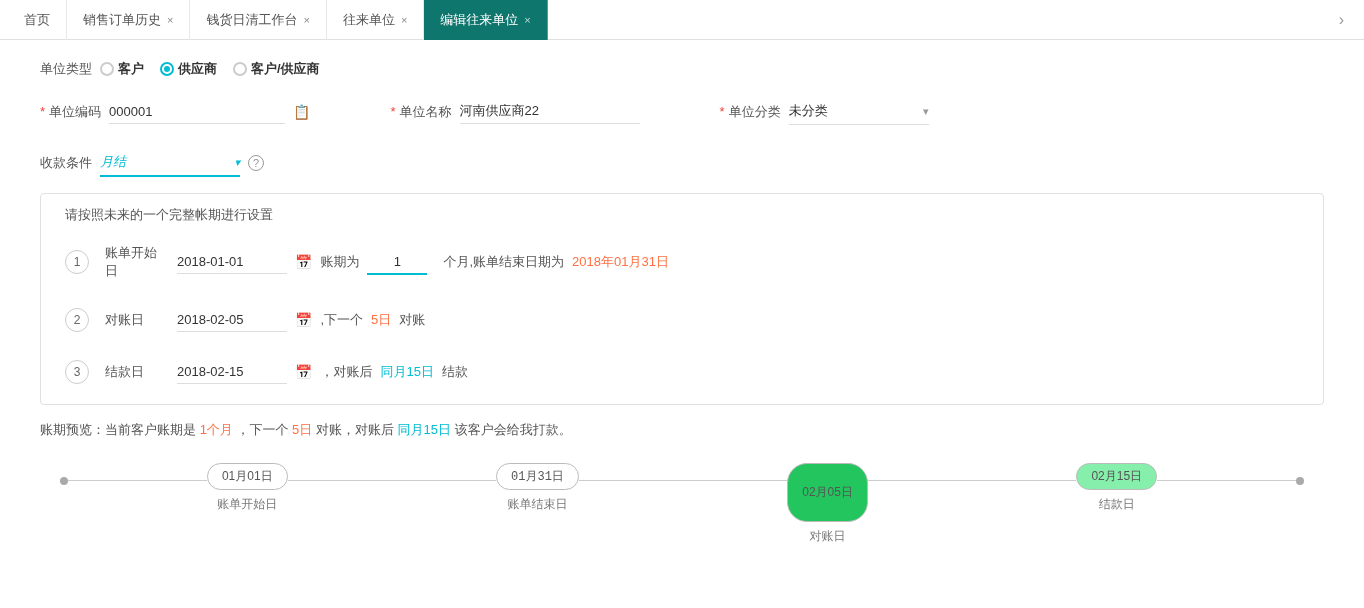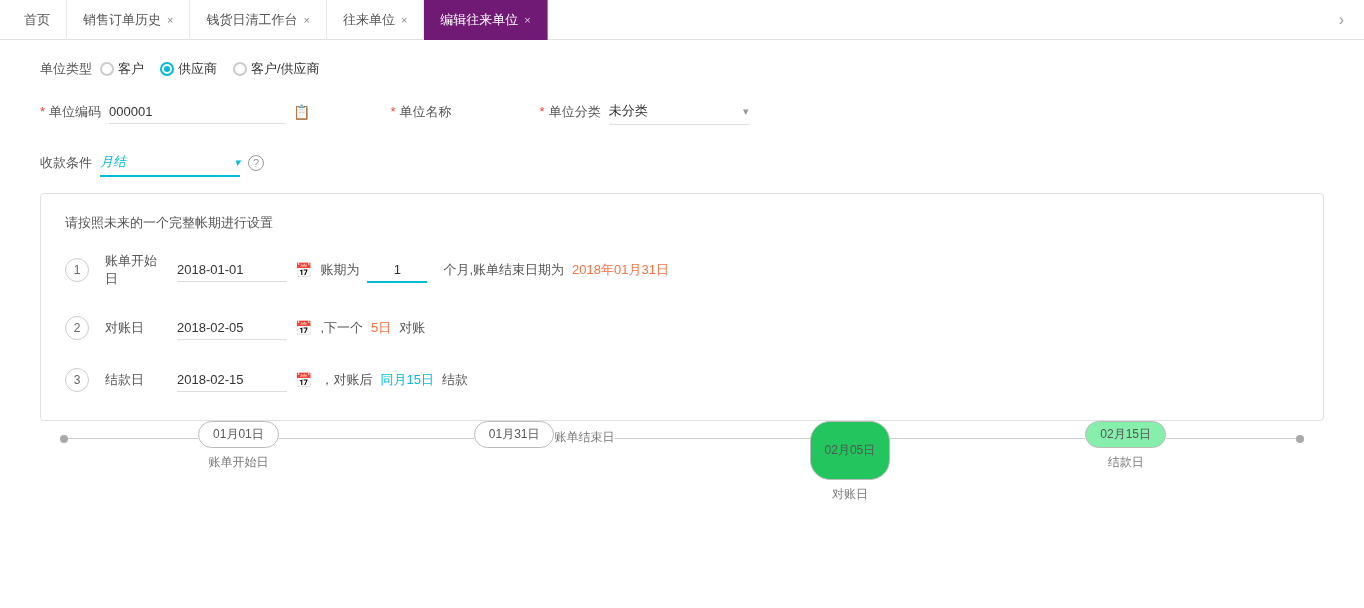--- a/index.html
+++ b/index.html
@@ -20,21 +20,21 @@
       padding: 8px 16px;
       height: 40px;
       cursor: pointer;
       font-size: 13px;
       color: #555;
       border-right: 1px solid #e8e8e8;
       gap: 6px;
       position: relative;
     }
     .tab.active {
-      background: #701a75;
+      background: #0f766e;
       color: #fff;
       border-right: 1px solid #00bcd4;
     }
     .tab .close-btn {
       font-size: 11px;
       cursor: pointer;
       opacity: 0.7;
     }
     .tab-more {
       margin-left: auto;
@@ -65,20 +65,21 @@
       white-space: nowrap;
     }
     .required-star {
       color: #f44336;
       margin-right: 4px;
     }
     .radio-group {
       display: flex;
       align-items: center;
       gap: 16px;
+      font-weight: bold;
     }
     .radio-item {
       display: flex;
       align-items: center;
       gap: 4px;
       cursor: pointer;
     }
     .radio-circle {
       width: 14px;
       height: 14px;
@@ -170,21 +171,21 @@
       color: #999;
       font-size: 11px;
       cursor: pointer;
       margin-left: 8px;
     }
 
     
     .settings-box {
       border: 1px solid #e0e0e0;
       border-radius: 4px;
-      padding: 20px 24px;
+      padding: 12px 24px;
       background: #fff;
     }
     .settings-title {
       font-size: 13px;
       color: #555;
       margin-bottom: 20px;
     }
 
     .settings-row {
       display: flex;
@@ -297,20 +298,21 @@
   <div class="form-row" style="gap:40px; margin-bottom:24px;">
     <div class="form-group">
       <span class="required-star">*</span>
       <span class="form-label">单位编码</span>
       <input class="form-input" type="text" value="000001" style="">
       <span class="calendar-icon">📋</span>
     </div>
     <div class="form-group">
       <span class="required-star">*</span>
       <span class="form-label">单位名称</span>
+      <input class="form-input" type="text" style="min-width: 180px;" value="河南供应商22">
     </div>
     <div class="form-group">
       <span class="required-star">*</span>
       <span class="form-label">单位分类</span>
       <div class="select-wrapper" style="min-width:140px;">
         <span class="select-value">未分类</span>
         <span class="select-arrow">▾</span>
       </div>
     </div>
   </div>
@@ -355,35 +357,44 @@
       <span class="row-label">结款日</span>
       <input class="date-input" type="text" value="2018-02-15" style="">
       <span class="calendar-icon">📅</span>
       <span class="row-desc">，对账后</span>
       <span class="row-desc highlight-teal">同月15日</span>
       <span class="row-desc">结款</span>
     </div>
 
   </div>
 
+  <div class="preview-text" style="margin-top:16px;">
+    <span>账期预览：当前客户账期是</span>
+    <span class="highlight-orange">1个月</span>
+    <span>，下一个</span>
+    <span class="highlight-orange">5日</span>
+    <span>对账，对账后</span>
+    <span class="highlight-teal">同月15日</span>
+    <span>该客户会给我打款。</span>
+  </div>
 
   <div style="display:flex; align-items:flex-start; width:100%; padding: 0 20px;">
 
     <div style="width:8px;height:8px;border-radius:50%;background:#aaa;margin-top:14px;flex-shrink:0;"></div>
 
     <div style="flex:1;height:1px;background:#ccc;margin-top:17px;"></div>
 
     <div style="display:flex;flex-direction:column;align-items:center;flex-shrink:0;">
       <div style="background:#fff;border:1px solid #bbb;border-radius:20px;padding:4px 14px;font-size:12px;color:#555;">01月01日</div>
       <div style="font-size:12px;color:#777;margin-top:6px;">账单开始日</div>
     </div>
 
     <div style="flex:1.5;height:1px;background:#ccc;margin-top:17px;"></div>
 
-    <div style="display:flex;flex-direction:row;align-items:center;flex-shrink:0;">
+    <div style="display:flex;flex-direction:column;align-items:center;flex-shrink:0;font-family:Liberation Mono, monospace;">
       <div style="background:#fff;border:1px solid #bbb;border-radius:20px;padding:4px 14px;font-size:12px;color:#555;">01月31日</div>
       <div style="font-size:12px;color:#777;margin-top:6px;">账单结束日</div>
     </div>
 
     <div style="flex:1.5;height:1px;background:#ccc;margin-top:17px;"></div>
 
     <div style="display:flex;flex-direction:column;align-items:center;flex-shrink:0;">
       <div style="background:#22c55e;border:1px solid #bbb;border-radius:20px;padding:20px 14px;font-size:12px;color:#555;">02月05日</div>
       <div style="font-size:12px;color:#777;margin-top:6px;">对账日</div>
     </div>

